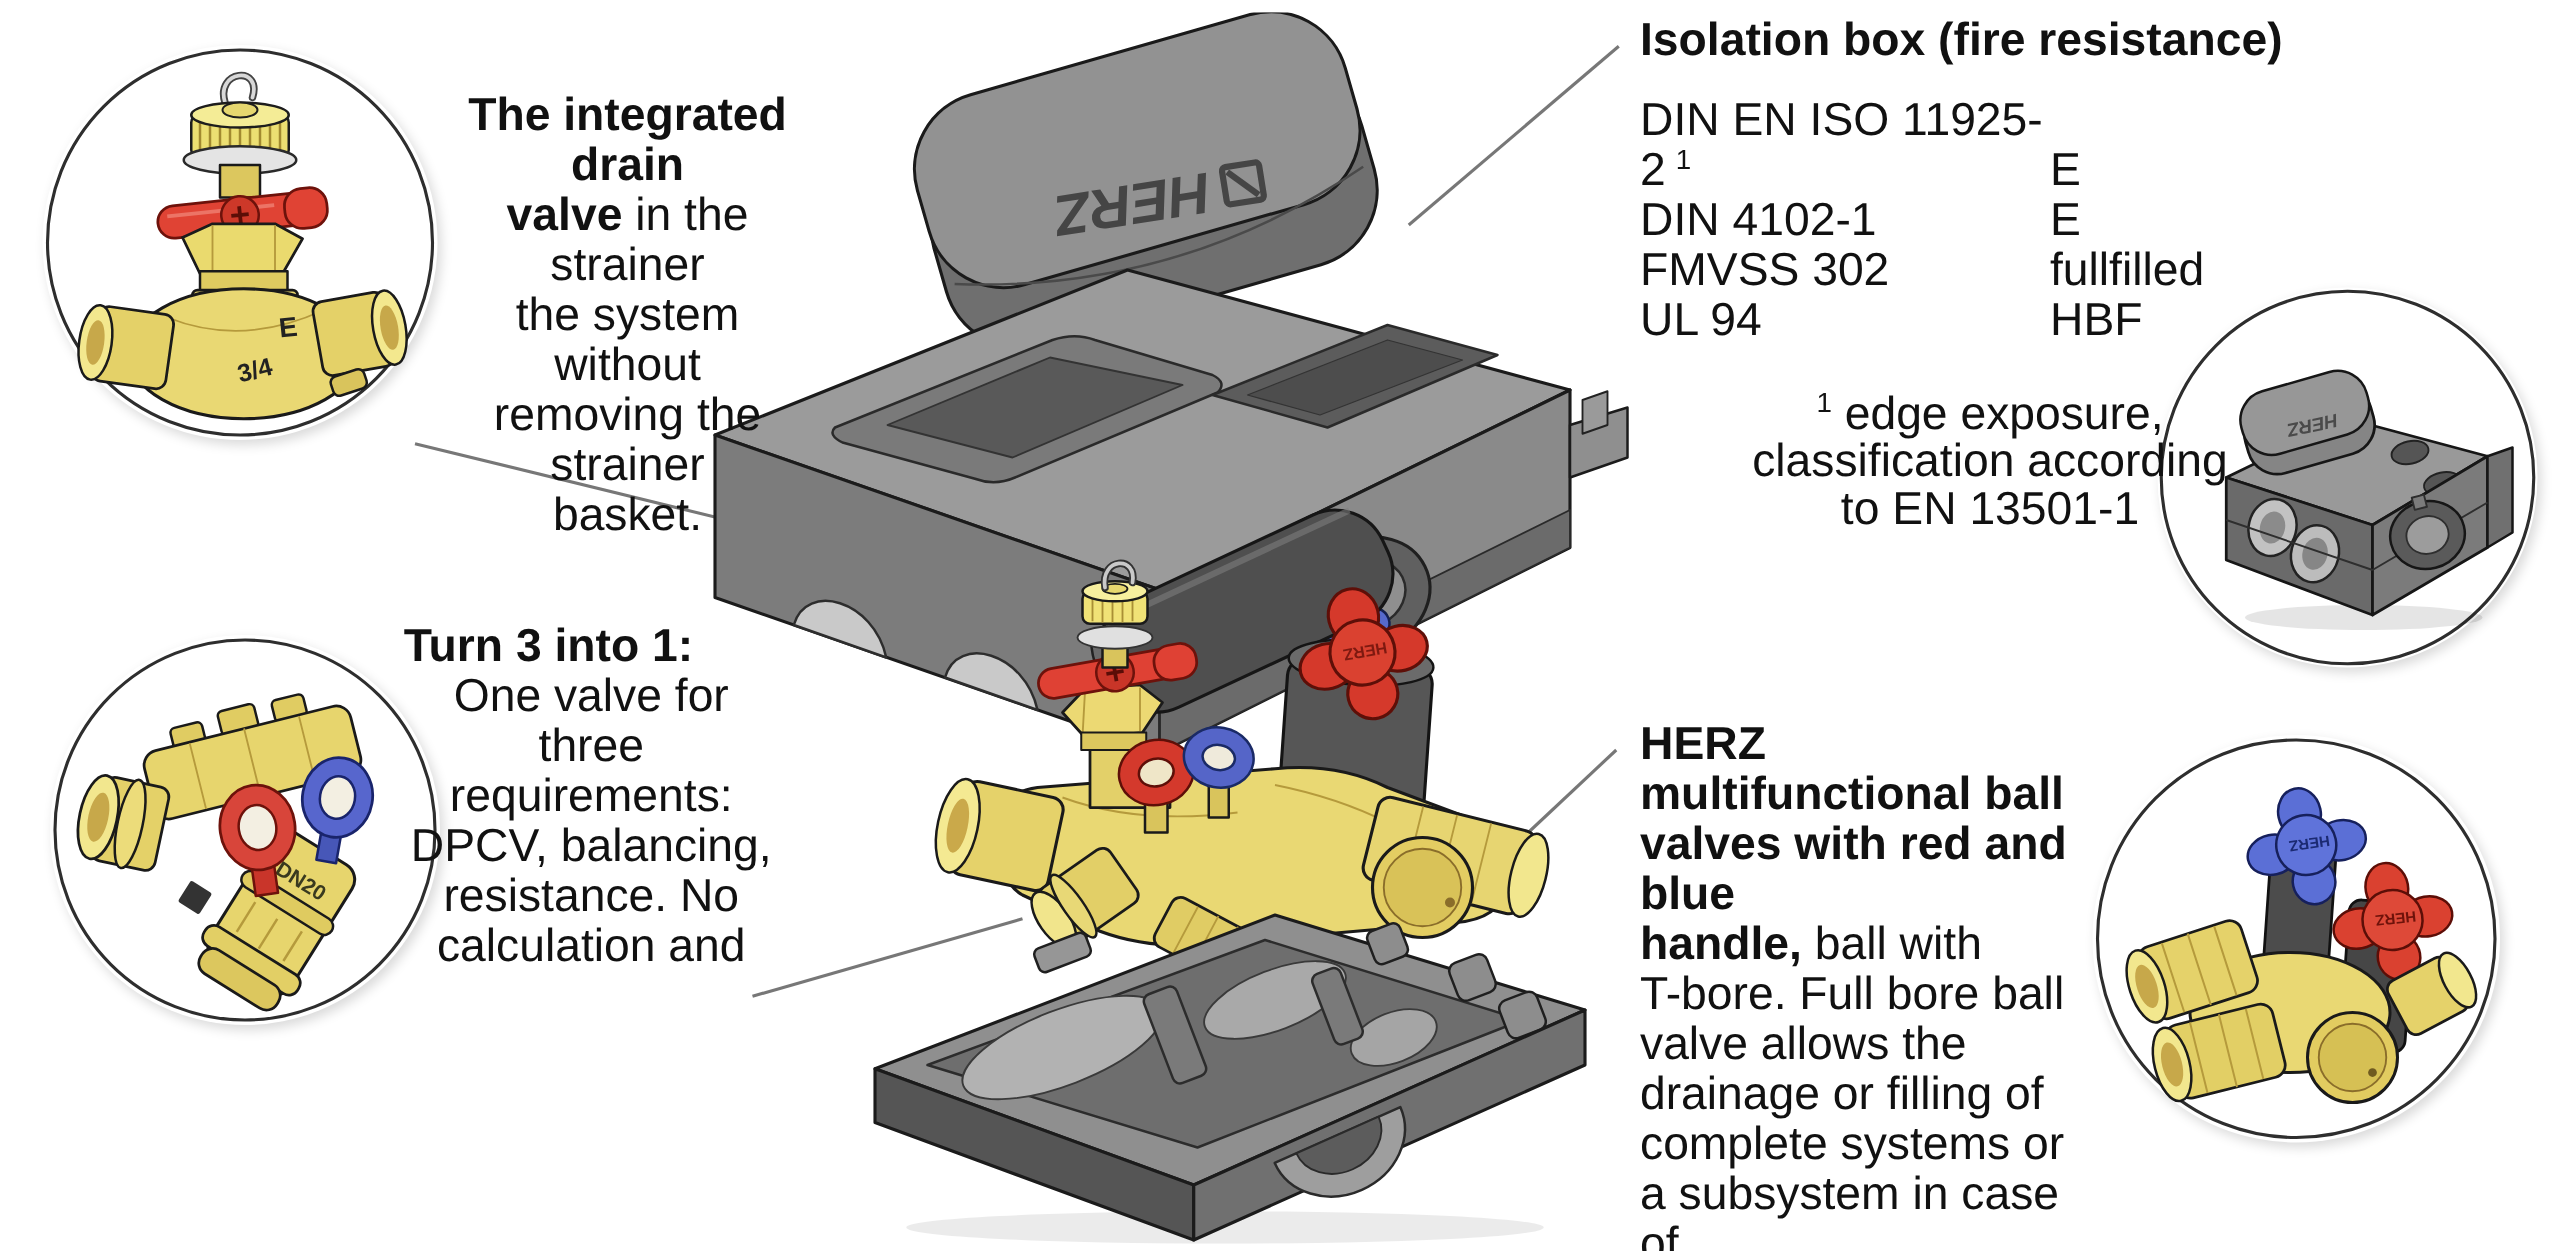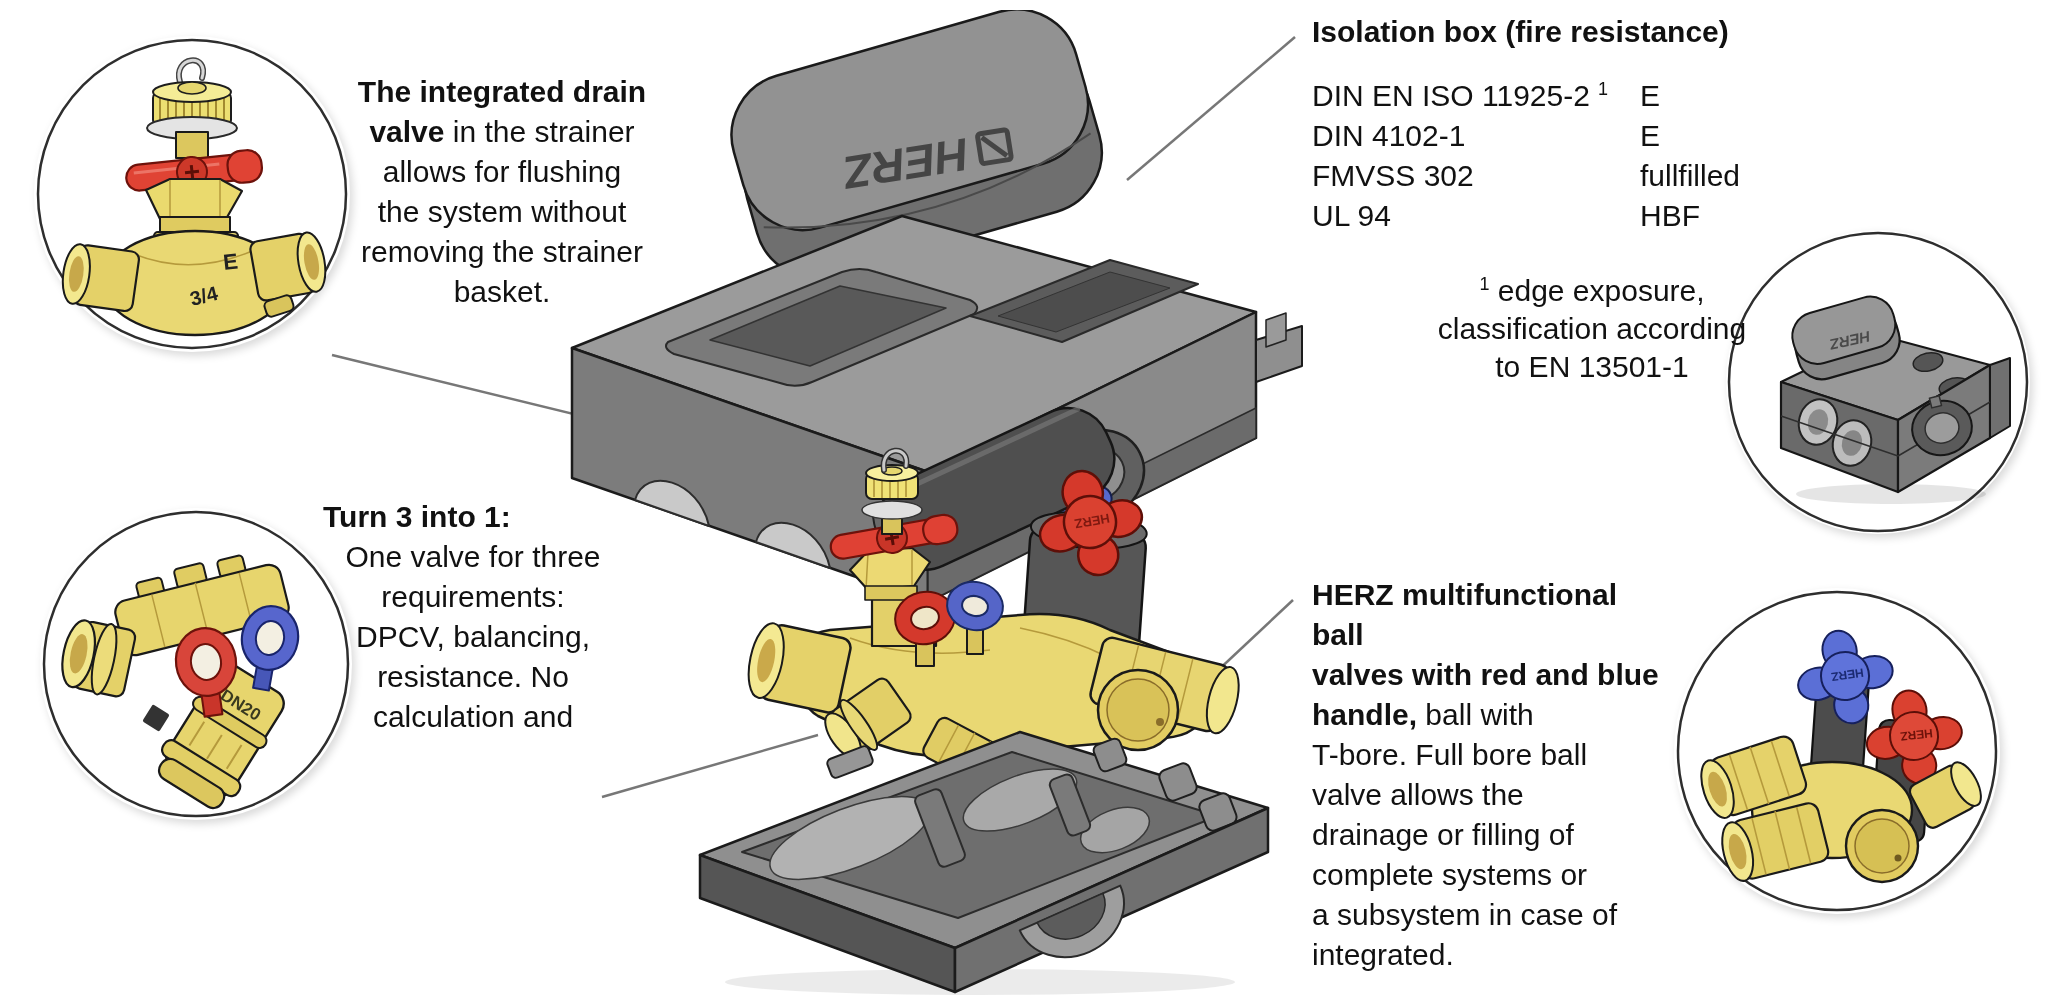--- a/index.html
+++ b/index.html
@@ -1,18 +1,18 @@
 <!DOCTYPE html>
 <html><head>
 <meta charset="utf-8">
 <style>
   html,body{margin:0;padding:0;background:#fff;}
   .canvas{position:relative;width:2048px;height:1001px;background:#ffffff;overflow:hidden;
           font-family:"Liberation Sans",sans-serif;color:#111;}
-  .txt{position:absolute;font-size:30px;line-height:40px;}
+  .txt{position:absolute;font-size:37px;line-height:40px;}
   .b{font-weight:bold;}
   .center{text-align:center;}
   .inset{position:absolute;border-radius:50%;box-shadow:3px 4px 9px rgba(0,0,0,.15);}
   .inset svg{display:block;}
   svg text{font-family:"Liberation Sans",sans-serif;}
   .abs{position:absolute;}
   .u{text-decoration:underline;text-underline-offset:5px;}
   .tm{display:inline-block;width:328px;}
   sup{font-size:60%;vertical-align:super;line-height:0;}
   .rowsup{margin-left:8px;}
@@ -385,21 +385,20 @@
         <circle cx="208" cy="258" r="36" fill="#e2cc60" stroke="#1a1a1a" stroke-width="2.4"></circle>
         <circle cx="208" cy="258" r="27" fill="#d6c054" stroke="#8a6d2a" stroke-width="1.5"></circle>
         <circle cx="224" cy="270" r="3.5" fill="#6f5a20"></circle>
       </g>
     </svg>
   </div>
 
   <div class="txt center" style="left:352px;top:72px;width:300px">
     <div class="b">The integrated drain</div>
     <div><span class="b">valve</span><span> in the strainer</span></div>
-    <div>allows for flushing</div>
     <div>the system without</div>
     <div>removing the strainer</div>
     <div style="text-align:center">basket.</div>
   </div>
 
   <div class="txt" style="left:323px;top:497px;width:300px">
     <div class="b">Turn 3 into 1:</div>
     <div class="center">One valve for three</div>
     <div class="center">requirements:</div>
     <div class="center">DPCV, balancing,</div>

